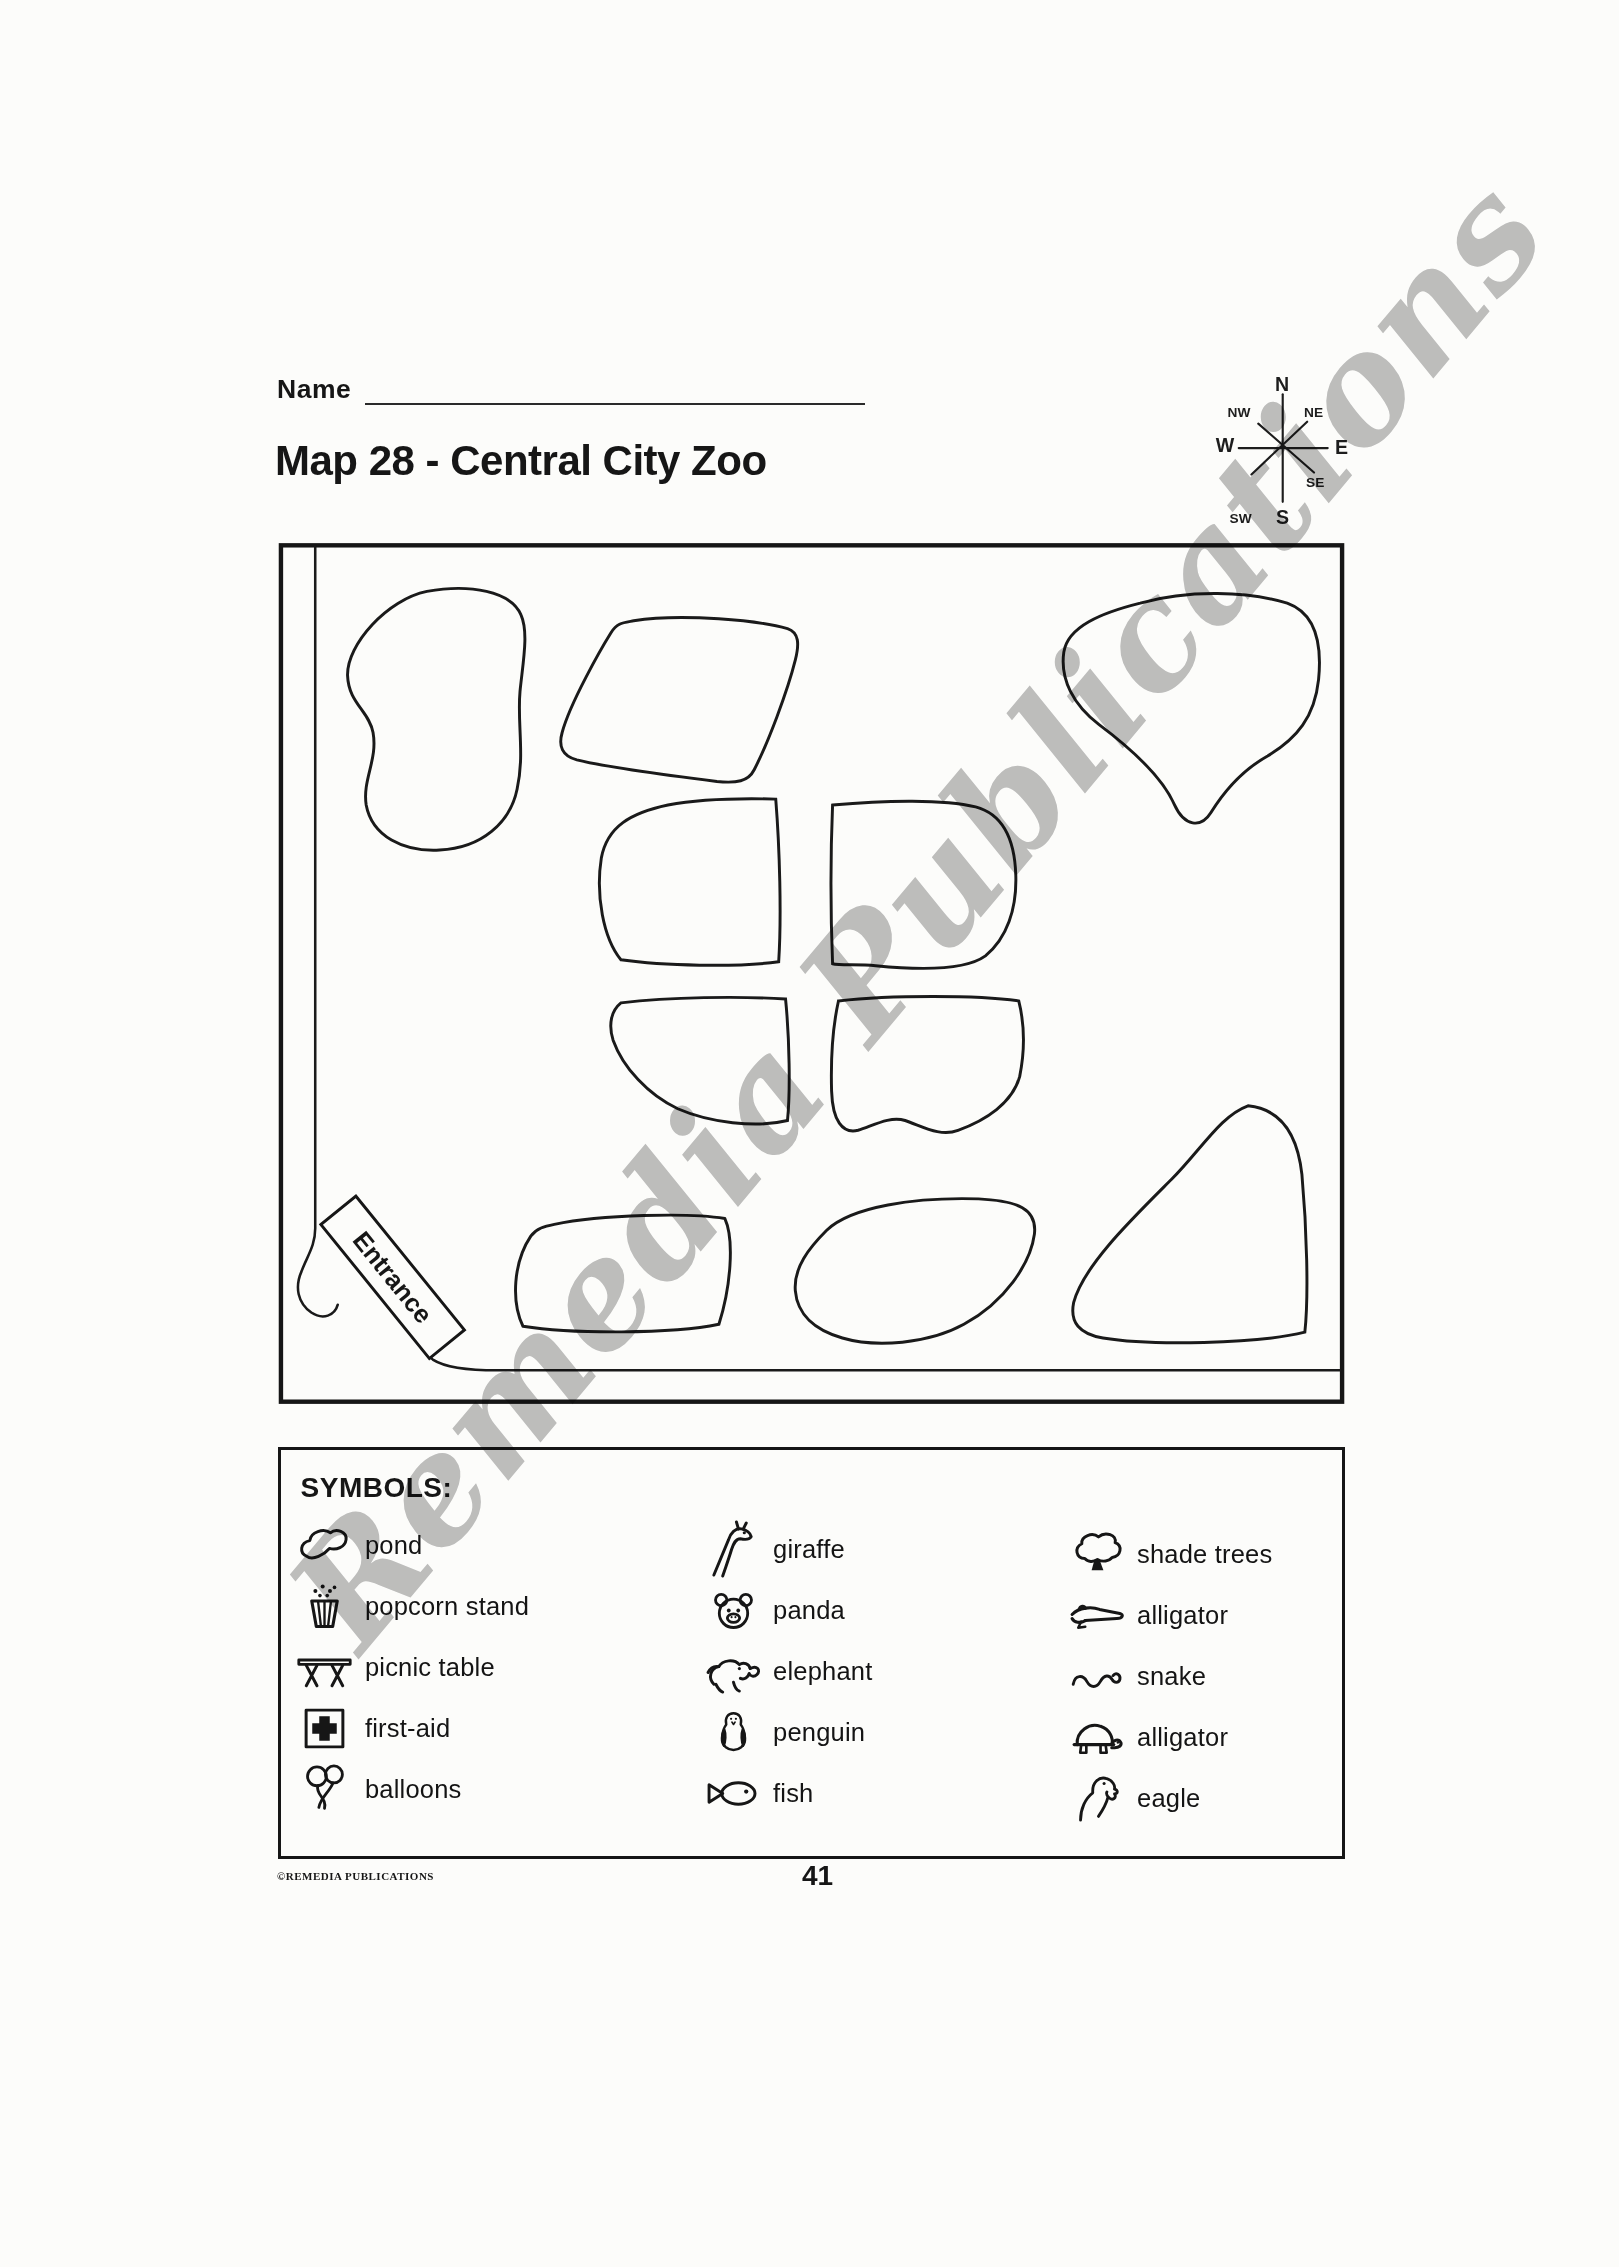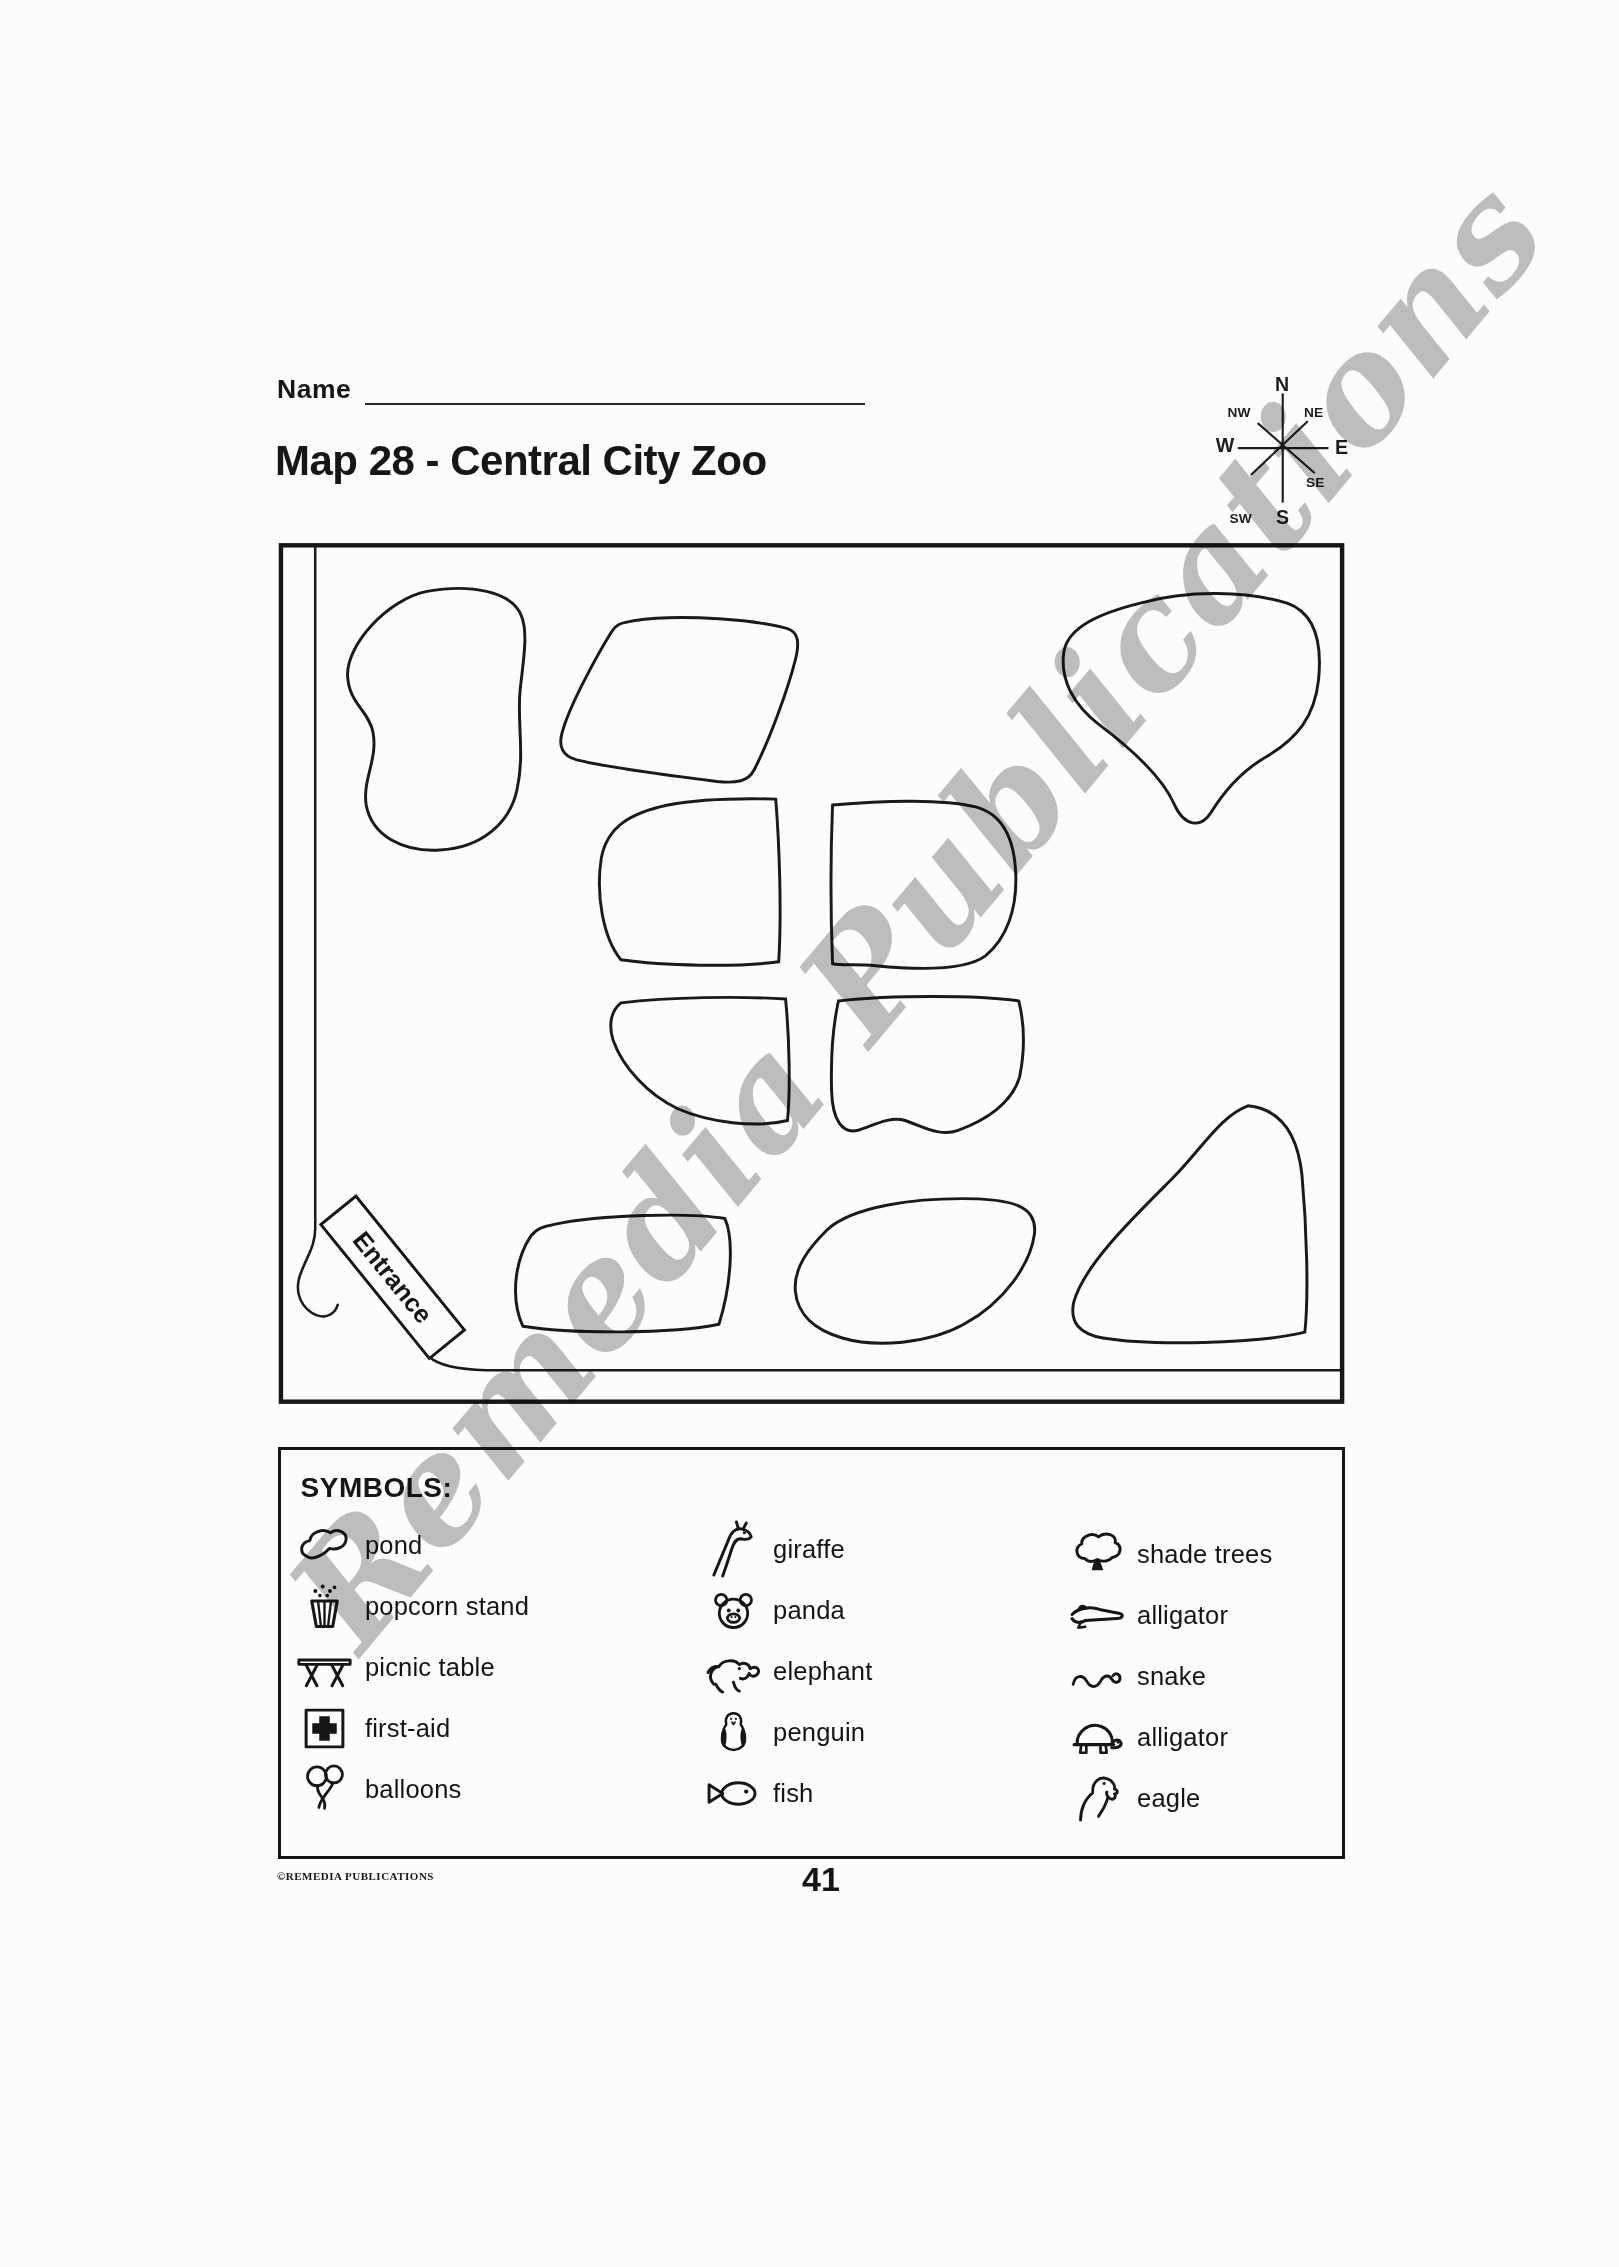--- a/index.html
+++ b/index.html
@@ -23,21 +23,21 @@
   .map-wrap{width:1068px; height:864px;}
   .symbols-box{width:1061px; height:406px; border:3.9px solid #161616; background:transparent;}
   .symbols-heading{font-size:28px; font-weight:800; letter-spacing:0.5px;}
   .legend-col{position:absolute; display:flex; flex-direction:column;}
   .legend-row{display:flex; align-items:center; height:61px;}
   .legend-icon{width:80px; display:flex; justify-content:center; align-items:center; flex:0 0 80px;}
   .legend-label{font-size:25.5px; color:#141414; letter-spacing:0.2px;}
   .legend-icon svg{stroke:#161616; fill:none; stroke-width:3; stroke-linecap:round; stroke-linejoin:round;}
   
   .footer-copy{font-family:"Liberation Serif", serif; font-weight:700; font-size:11px; letter-spacing:0.5px;}
-  .footer-page{font-size:34px; font-weight:600;}
+  .footer-page{font-size:28px; font-weight:600;}
   
   .watermark{
     left:255px; top:1568px; transform-origin:0 0; transform:rotate(-50deg);
     font-family:"DejaVu Serif", serif; font-style:italic; font-weight:700;
     font-size:147px; letter-spacing:2.9px; color:#bfbfbf; white-space:nowrap;
     mix-blend-mode:multiply; pointer-events:none; z-index:50;
   }
   .ink{stroke:#1a1a1a; fill:none;}
 </style>
 </head>

